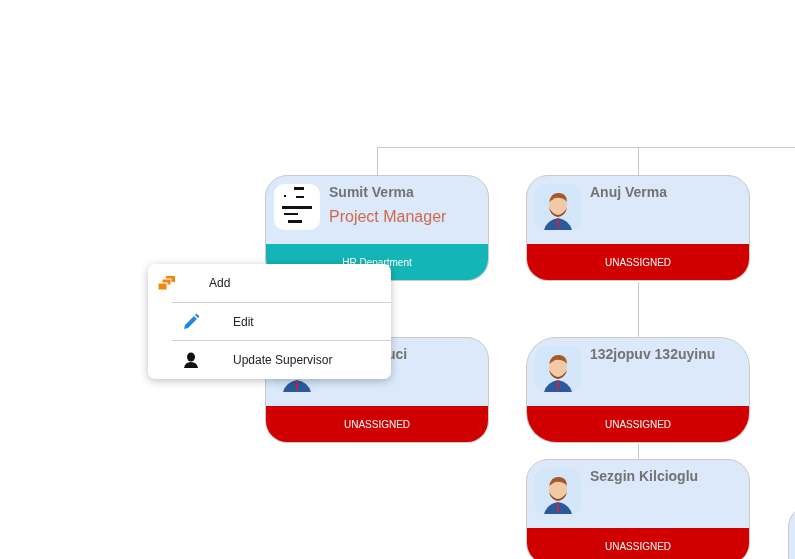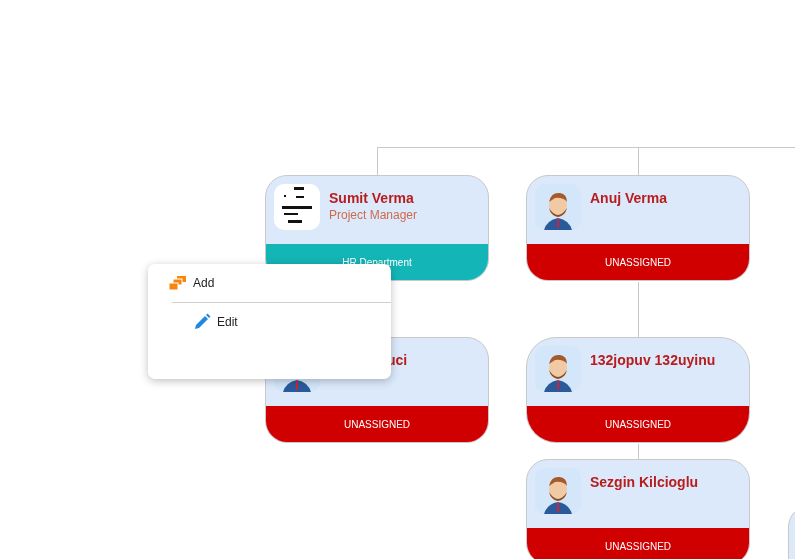--- a/index.html
+++ b/index.html
@@ -1,25 +1,25 @@
 <!DOCTYPE html>
 <html><head>
 <meta charset="utf-8">
 <style>
   html, body { margin:0; padding:0; }
   body { width:795px; height:559px; position:relative; overflow:hidden; background:#ffffff; font-family:"Liberation Sans", sans-serif; }
   .line { position:absolute; background:#c8c8c8; }
   .card { position:absolute; width:224px; height:106px; border:1px solid #c9c9c9; border-radius:22px; background:#dbe9fb; overflow:hidden; box-sizing:border-box; }
   .card .avatar { position:absolute; left:8px; top:8px; width:46px; height:46px; border-radius:10px; background:#d3e6fa; overflow:hidden; }
   .card .avatar.white { background:#ffffff; }
-  .card .name { position:absolute; left:63px; top:14px; font-size:14px; font-weight:bold; color:#b91c1c; white-space:nowrap; }
-  .card .title { position:absolute; left:63px; top:32px; font-size:12px; color:#d06a4e; white-space:nowrap; }
+  .card .name { position:absolute; left:63px; top:8px; font-size:14px; font-weight:bold; color:#737373; white-space:nowrap; }
+  .card .title { position:absolute; left:63px; top:32px; font-size:16px; color:#d06a4e; white-space:nowrap; }
   .card .footer { position:absolute; left:0; right:0; bottom:0; height:36px; display:flex; align-items:center; justify-content:center; font-size:10px; color:#ffffff; }
   .menu { position:absolute; left:148px; top:264px; width:243px; height:115px; background:#fff; border-radius:7px; box-shadow:0 2px 8px rgba(0,0,0,0.25); }
-  .menu .item { height:38px; display:flex; align-items:center; padding-left:21px; font-size:12px; color:#222; box-sizing:border-box; }
+  .menu .item { height:38px; display:flex; align-items:center; padding-left:10px; font-size:12px; color:#222; box-sizing:border-box;gap:27px; }
   .menu .item + .item { border-top:1px solid #cfcfcf;margin-left:24px; }
   .menu .icon { width:18px; height:18px; margin-right:6px; display:inline-flex; align-items:center; justify-content:center; }
 </style>
 </head>
 <body>
 
 <div class="line" style="left:377px;top:147px;width:418px;height:1px;"></div>
 <div class="line" style="left:377px;top:147px;width:1px;height:28px;"></div>
 <div class="line" style="left:638px;top:147px;width:1px;height:28px;"></div>
 <div class="line" style="left:638px;top:282px;width:1px;height:55px;"></div>
@@ -113,13 +113,22 @@
   </div>
   <div class="item">
     <span class="icon">
       <svg width="18" height="18" viewBox="0 0 18 18">
         <path d="M2 16 L3 12 L12 3 L15 6 L6 15 Z" fill="#1e88e5"></path>
         <path d="M13 2 L14.5 0.5 L17.5 3.5 L16 5 Z" fill="#1e88e5"></path>
       </svg>
     </span>
     <span>Edit</span>
   </div>
+  <div class="item">
+    <span class="icon">
+      <svg width="16" height="16" viewBox="0 0 16 16">
+        <ellipse cx="8" cy="5" rx="4" ry="4.5" fill="#111"></ellipse>
+        <path d="M1 16 Q2 10 8 10 Q14 10 15 16 Z" fill="#111"></path>
+      </svg>
+    </span>
+    <span>Update Supervisor</span>
+  </div>
 </div>
 
 </body></html>

